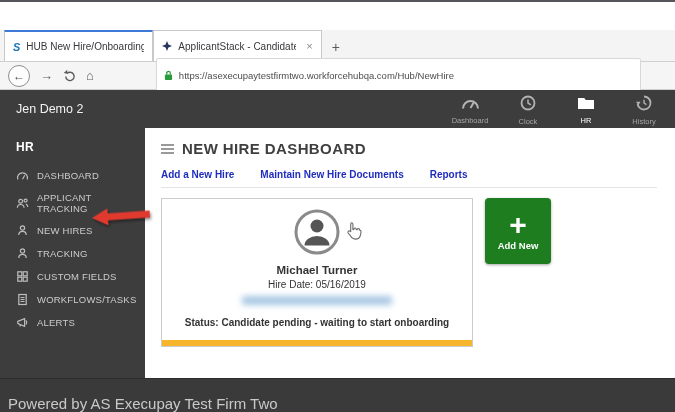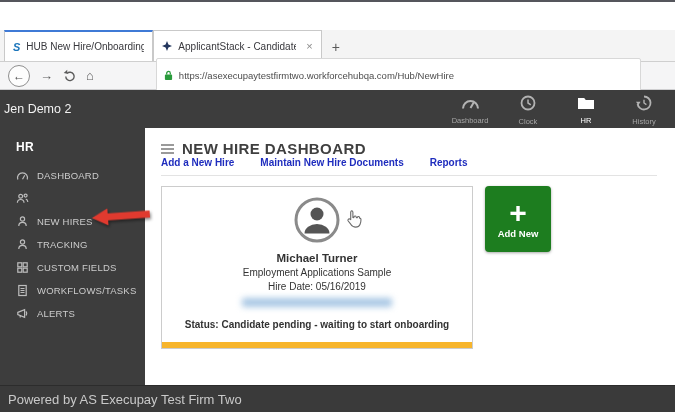--- a/index.html
+++ b/index.html
@@ -31,47 +31,47 @@
     display:flex; align-items:center; justify-content:center; font-size:12px; color:#4f4f4f; background:#fdfdfd; }
   .nav-glyph { color:#5a5a5a; font-size:13px; line-height:1; display:flex; align-items:center; }
   .urlbar { margin-left:52px; margin-right:34px; flex:1; height:36px; background:#fff;
     border:1px solid #d8d8d8; border-radius:2px; display:flex; align-items:center;
     padding:0 7px; gap:6px; font-size:9.5px; color:#4d4d4d; }
   .url-text { white-space:nowrap; overflow:hidden; }
 
   
   .appheader { position:absolute; top:90px; left:0; right:0; height:38px;
     background:#3d3d3d; display:flex; align-items:center; }
-  .app-title { color:#f2f2f2; font-size:12.5px; margin-left:4px; }
+  .app-title { color:#f2f2f2; font-size:12.5px; margin-left:16px; }
   .header-nav { margin-left:auto; display:flex; margin-right:2px; }
   .hnav-item { width:58px; display:flex; flex-direction:column; align-items:center;
     justify-content:center; gap:2px; padding-top:2px; }
   .hnav-label { font-size:7.5px; color:#a6a6a6; }
   .hnav-item.active .hnav-label { color:#ffffff; }
 
   
   .sidebar { position:absolute; top:128px; bottom:22px; left:0; width:145px; background:#3d3d3d; }
   .sidebar-section { color:#fff; font-weight:bold; font-size:12px; margin:12px 0 10px 16px; letter-spacing:.3px; }
   .side-item { display:flex; align-items:center; gap:8px; padding:5px 4px 5px 16px;
     font-size:9.5px; color:#cccccc; letter-spacing:.2px; cursor:default; }
   .side-item .sicon { display:flex; width:13px; justify-content:center; }
 
   
-  .footer { position:absolute; bottom:0; left:0; right:0; height:27px;
+  .footer { position:absolute; bottom:0; left:0; right:0; height:34px;
     background:#3a3a3a; border-top:1px solid #2c2c2c; color:#c9c9c9;
-    font-size:13px; display:flex; align-items:center; padding-left:8px; }
+    font-size:15px; display:flex; align-items:flex-end; padding-left:8px; }
 
   
   .main { position:absolute; left:145px; top:128px; right:0; bottom:22px;
     background:#fff; padding:12px 18px 0 16px; }
   .main-title-row { display:flex; align-items:center; gap:8px; }
   .burger { display:flex; flex-direction:column; gap:2px; }
   .burger span { width:13px; height:2px; background:#9a9a9a; }
   .main-title { font-size:15px; font-weight:bold; color:#3f3f3f; letter-spacing:.4px; }
-  .links-row { display:flex; gap:26px; padding-bottom:7px;
+  .links-row { display:flex; gap:26px; margin-top:12px; padding-bottom:7px;
     border-bottom:1px solid #e3e3e3; }
   .main-link { font-size:10px; font-weight:bold; color:#1f2dbe; cursor:pointer; }
 
   .content-row { display:flex; align-items:flex-start; gap:12px; margin-top:10px; }
   .card { width:312px; border:1px solid #cccccc; display:flex; flex-direction:column;
     align-items:center; padding-top:10px; background:#fff; }
   .avatar-wrap { position:relative; }
   .hand-cursor { position:absolute; left:52px; top:12px; }
   .card-name { font-size:11.5px; font-weight:bold; color:#333; margin-top:5px; }
   .card-sub, .card-date, .card-status { font-size:10px; color:#333; margin-top:3px; }
@@ -190,20 +190,21 @@
 
   <div class="side-item">
     <span class="sicon">
       <svg width="13" height="13" viewBox="0 0 13 13" fill="none" stroke="#bdbdbd" stroke-width="1.2">
           <circle cx="4.7" cy="4.2" r="1.9"></circle>
           <path d="M1.4 10.8c0-2.2 1.6-3.3 3.3-3.3s3.3 1.1 3.3 3.3"></path>
           <circle cx="9.6" cy="3.6" r="1.5"></circle>
           <path d="M9.8 7.1c1.3.3 2 1.4 2 2.9"></path>
         </svg>
     </span>
+    <span>APPLICANT TRACKING</span>
   </div>
 
   <div class="side-item">
     <span class="sicon">
       <svg width="13" height="13" viewBox="0 0 13 13" fill="none" stroke="#bdbdbd" stroke-width="1.2">
           <circle cx="6.5" cy="4" r="2.1"></circle>
           <path d="M2.8 11c0-2.4 1.8-3.6 3.7-3.6s3.7 1.2 3.7 3.6"></path>
         </svg>
     </span>
     <span>NEW HIRES</span>
@@ -280,21 +281,20 @@
               <path d="M10.5 36.5a12.5 9.5 0 0 1 25 0z" fill="#555555"></path>
             </svg>
         </span>
         <span class="hand-cursor">
           <svg width="17" height="20" viewBox="0 0 17 20">
               <path d="M5.5 1.8c.9 0 1.4.7 1.4 1.5v5.2l.9.1.3-1c.2-.7 1.8-.8 2 .1l.3 1 .8.1.3-.8c.3-.8 1.7-.7 1.9.2l.2.9c.9.1 1.4.5 1.4 1.4 0 1.6-.4 3.6-1 5-.7 1.7-1.8 2.6-4.3 2.6-2.9 0-3.7-.9-5-2.9L2.2 12c-.9-1.3.4-2.6 1.7-1.9l.8.5V3.3c0-.8.5-1.5 1.3-1.5z" fill="#fdfdfd" stroke="#6b6b6b" stroke-width="1.1" stroke-linejoin="round"></path>
             </svg>
         </span>
       </div>
       <div class="card-name">Michael Turner</div>
-      <div class="card-sub">Employment Applications Sample</div>
       <div class="card-date">Hire Date: 05/16/2019</div>
       <div class="blur-line"></div>
       <div class="card-status">
         <b>Status:</b><span> Candidate pending - waiting to start onboarding</span>
       </div>
       <div class="card-bar"></div>
     </div>
 
     <div class="add-new">
       <span class="add-plus">+</span>

